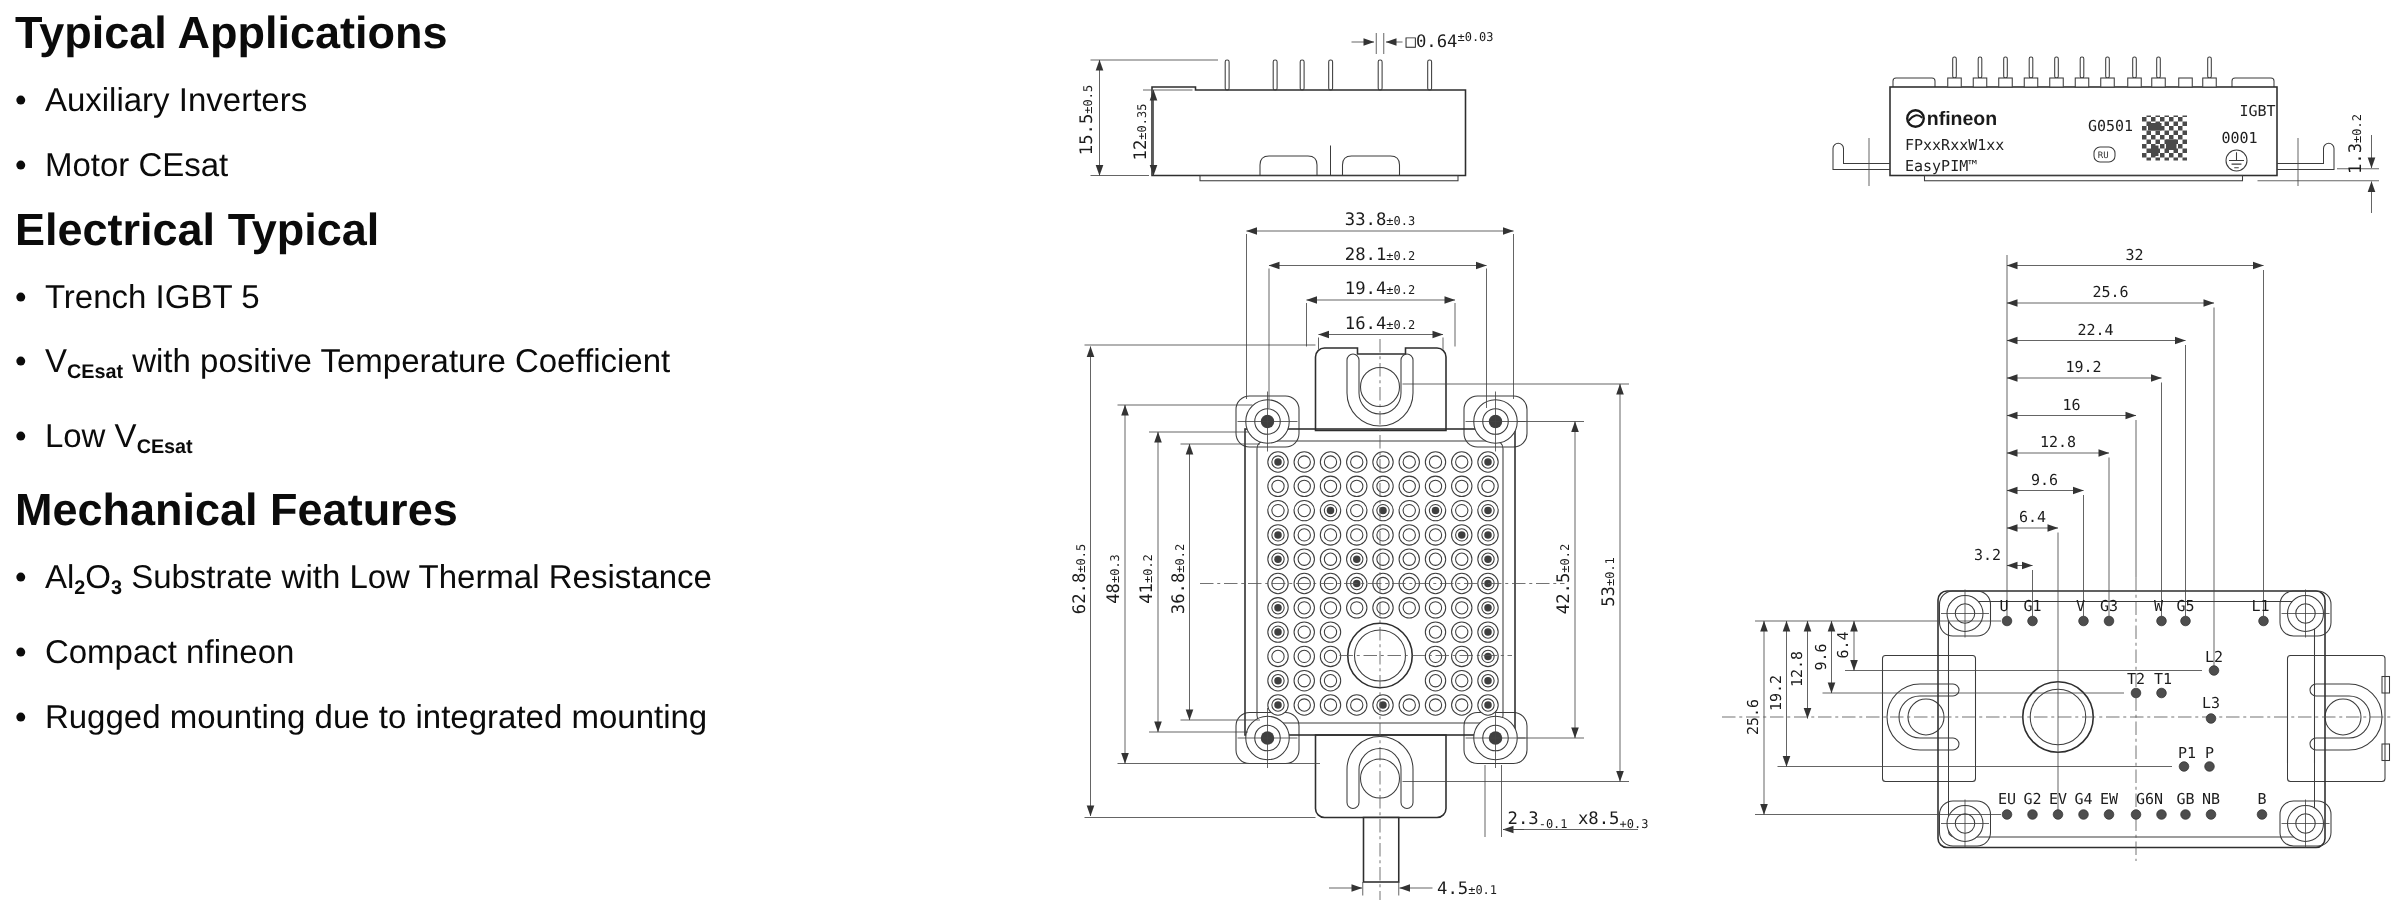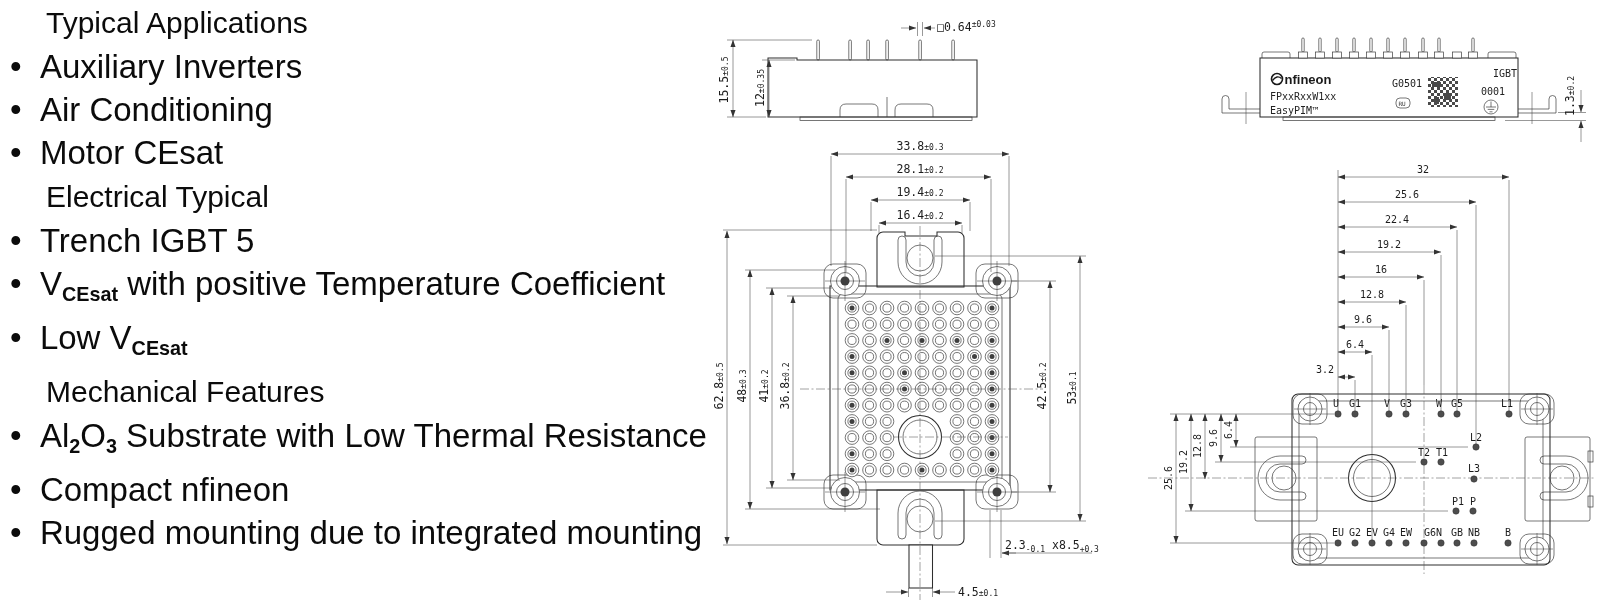--- a/index.html
+++ b/index.html
@@ -1,21 +1,21 @@
 <!DOCTYPE html>
 <html><head>
 <meta charset="utf-8">
 <style>
   html,body{margin:0;padding:0;background:#fff;}
   body{width:1600px;height:615px;position:relative;overflow:hidden;
        font-family:"Liberation Sans",sans-serif;color:#0b0b0b;}
   
   #text-panel{position:absolute;left:10px;top:0;width:690px;}
-  .ftitle{font-size:30px;font-weight:normal;line-height:45px;white-space:nowrap;margin-left:36px;}
-  .fitem{font-size:33px;line-height:43px;white-space:nowrap;}
+  .ftitle{font-size:30px;font-weight:bold;line-height:45px;white-space:nowrap;}
+  .fitem{font-size:22px;line-height:43px;white-space:nowrap;}
   .fitem::before{content:"\2022\00a0\00a0";}
   .fitem sub{font-size:0.60em;vertical-align:-0.28em;letter-spacing:0;font-weight:bold;}
   
   svg{position:absolute;}
   .ol{fill:none;stroke:#2e2e2e;stroke-width:1.05;}
   .olw{fill:#fff;stroke:#2e2e2e;stroke-width:1.05;}
   .th{fill:none;stroke:#3c3c3c;stroke-width:0.7;}
   .thw{fill:#fff;stroke:#3c3c3c;stroke-width:0.7;}
   .dm{fill:none;stroke:#444;stroke-width:0.55;}
   .cl{fill:none;stroke:#555;stroke-width:0.55;stroke-dasharray:9 2.5 2 2.5;}
@@ -26,21 +26,20 @@
   .brand{font-family:"Liberation Sans",sans-serif;font-size:13px;font-weight:bold;fill:#1a1a1a;}
   .tiny{font-family:"DejaVu Sans Mono",monospace;font-size:6px;fill:#333;}
 </style>
 </head>
 <body>
 
 <div id="text-panel">
   <div id="features-list">
       <div class="ftitle">Typical Applications</div>
       <div class="fitem">Auxiliary Inverters</div>
-      <div class="fitem">Air Conditioning</div>
       <div class="fitem">Motor CEsat</div>
       <div class="ftitle">Electrical Typical</div>
       <div class="fitem">Trench IGBT 5</div>
       <div class="fitem">V<sub>CEsat</sub>  with positive Temperature Coefficient</div>
       <div class="fitem">Low V<sub>CEsat</sub></div>
       <div class="ftitle">Mechanical Features</div>
       <div class="fitem">Al<sub>2</sub>O<sub>3</sub> Substrate with Low Thermal Resistance</div>
       <div class="fitem">Compact nfineon</div>
       <div class="fitem">Rugged mounting due to integrated mounting</div>
     </div>

